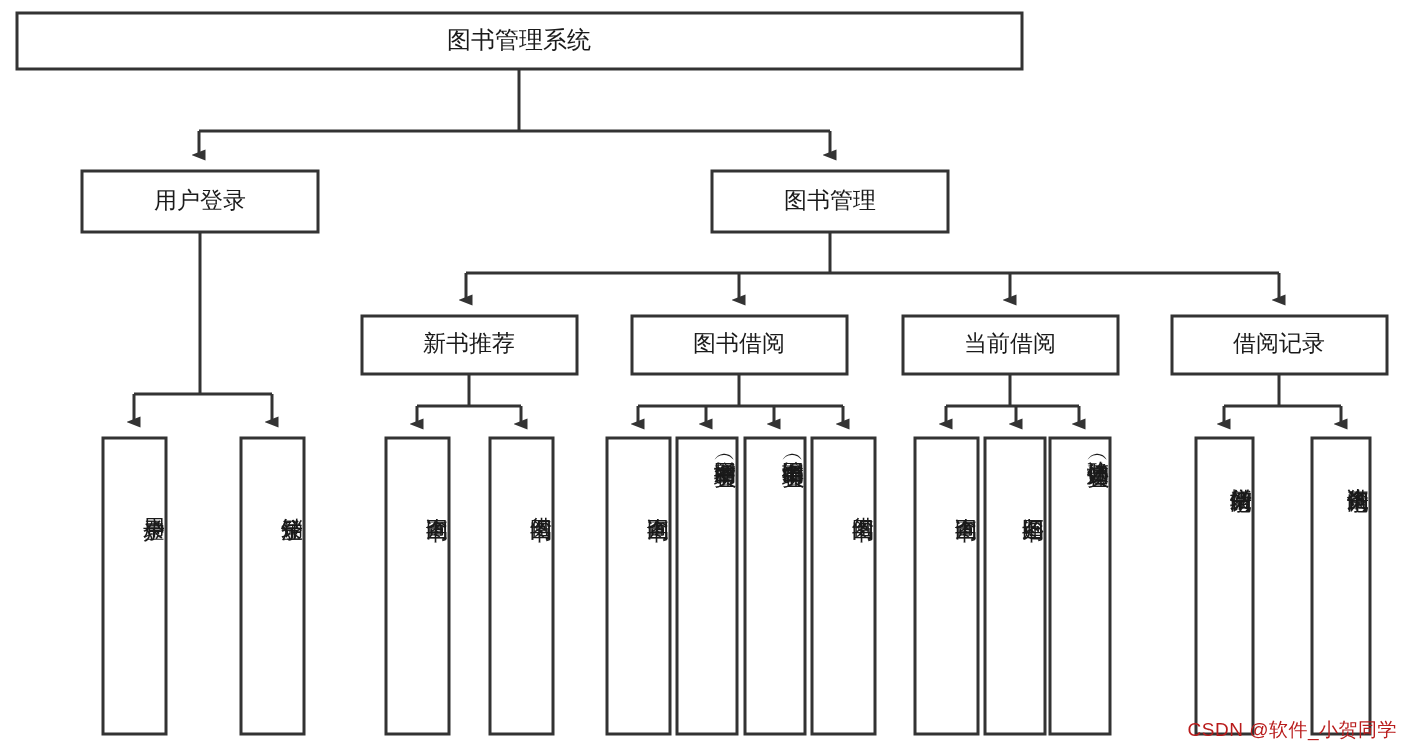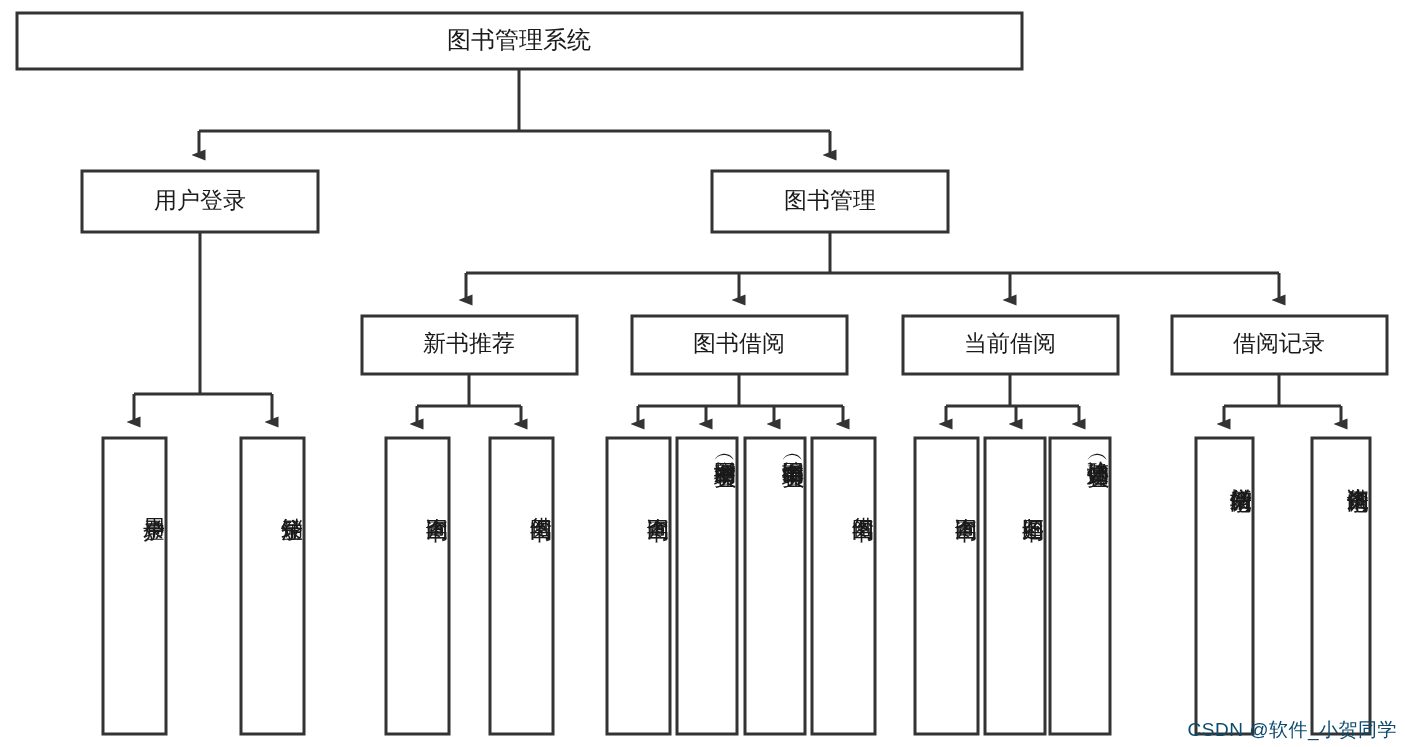--- a/index.html
+++ b/index.html
@@ -67,21 +67,21 @@
     text-align: center;
     white-space: nowrap;
     pointer-events: none;
   }
   .watermark {
     position: absolute;
     right: 8px;
     bottom: 4px;
     font-family: "Liberation Sans", "DejaVu Sans", sans-serif;
     font-size: 19px;
-    color: #0c4a6e;
+    color: #b91c1c;
     white-space: nowrap;
     letter-spacing: 0.5px;
   }
 </style>
 </head>
 <body>
 
 <div id="diagram-root">
 
   <svg id="tree-svg" viewBox="0 0 1405 747">

